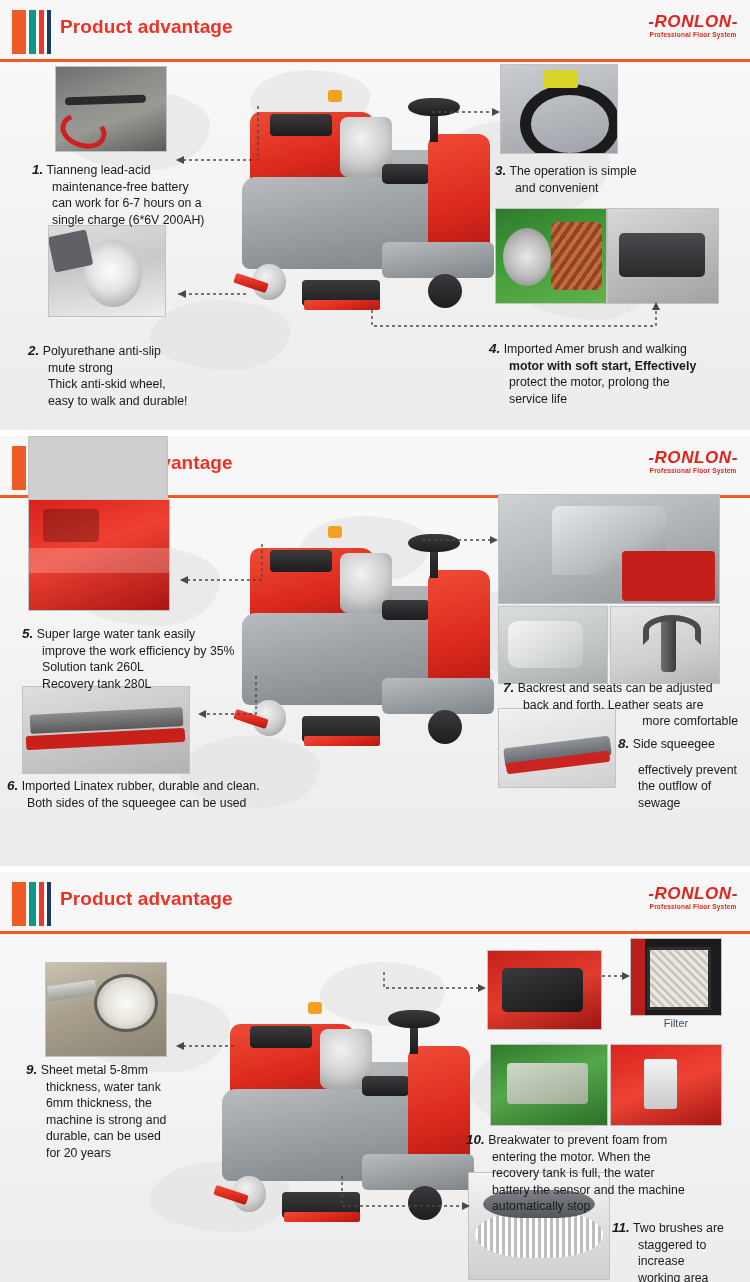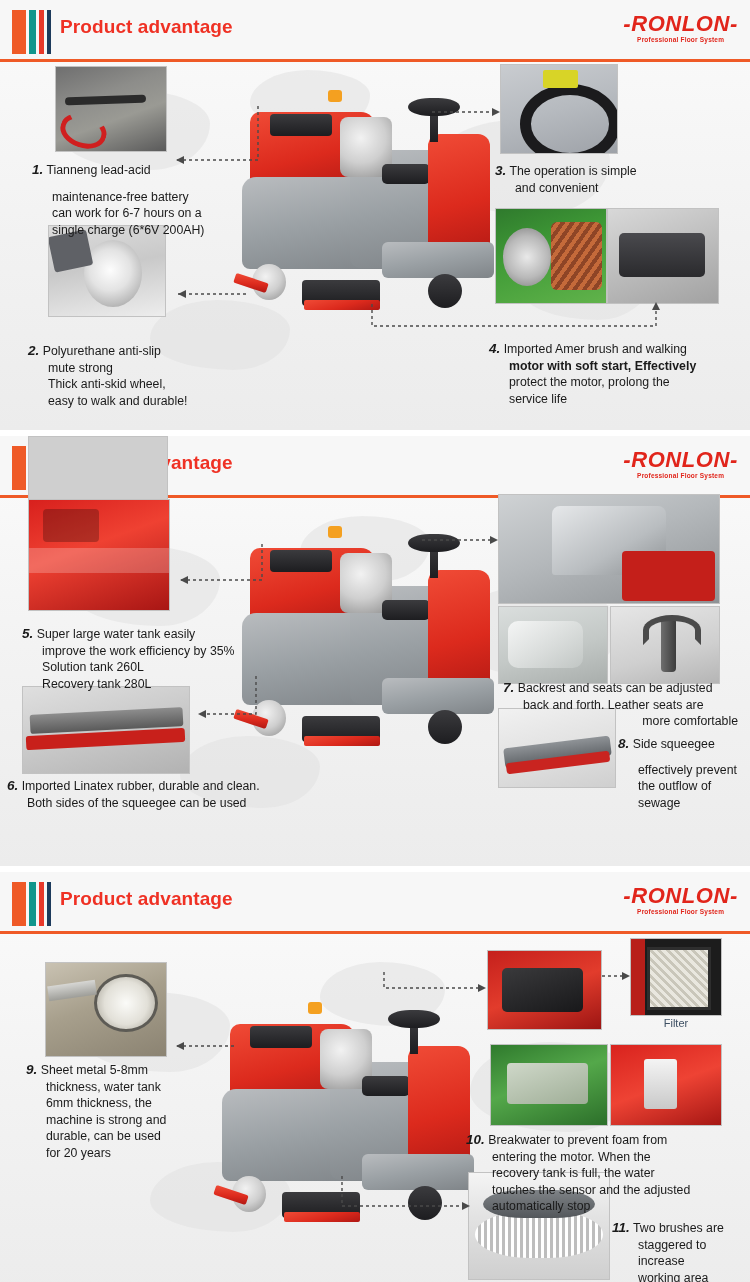--- a/index.html
+++ b/index.html
@@ -46,21 +46,21 @@
   .bar.b2 { width: 7px;  background: #11968c; }
   .bar.b3 { width: 5px;  background: #e8392b; }
   .bar.b4 { width: 4px;  background: #1d3b5c; }
   .hdr-title {
     position: absolute; left: 60px; top: 16px;
     font-size: 19px; font-weight: bold; color: #ef3124;
     letter-spacing: .1px;
   }
   .logo { position: absolute; right: 12px; top: 13px; text-align: center; }
   .logo-main {
-    font-size: 22px; font-weight: bold; color: #e1251b;
+    font-size: 17px; font-weight: bold; color: #e1251b;
     font-style: italic; letter-spacing: .6px; line-height: 1;
   }
   .logo-sub {
     font-size: 6.5px; font-weight: bold; color: #e1251b;
     letter-spacing: .2px; margin-top: 2px; line-height: 1;
   }
 
   
   .photo {
     position: absolute;
@@ -323,21 +323,21 @@
         <polyline points="2,4 2,26 286,26 286,10" fill="none" stroke="#4a4a4a" stroke-width="1.4" stroke-dasharray="3,3"></polyline>
         <polygon points="286,2 282,10 290,10" fill="#4a4a4a"></polygon>
       </svg>
     </div>
 
     <div class="callout" style="left:32px; top:162px; width:215px;">
       <div class="co-body co-hang">
         <span class="co-num">1.</span>
         <span class="co-text">Tianneng lead-acid</span>
       </div>
-      <div class="co-body" style="padding-left:20px;margin-top:10px;">maintenance-free battery</div>
+      <div class="co-body" style="padding-left:20px;">maintenance-free battery</div>
       <div class="co-body" style="padding-left:20px;">can work for  6-7  hours on a</div>
       <div class="co-body" style="padding-left:20px;">single charge (6*6V 200AH)</div>
     </div>
 
     <div class="callout" style="left:28px; top:343px; width:220px;">
       <div class="co-body co-hang">
         <span class="co-num">2.</span>
         <span class="co-text">Polyurethane anti-slip</span>
       </div>
       <div class="co-body" style="padding-left:20px;">mute strong</div>
@@ -585,21 +585,21 @@
       <div class="co-body" style="padding-left:20px;">for 20 years</div>
     </div>
 
     <div class="callout" style="left:466px; top:260px; width:282px;">
       <div class="co-body" style="padding-left:26px; text-indent:-26px;">
         <span class="co-num">10.</span>
         <span class="co-text">Breakwater to prevent foam from</span>
       </div>
       <div class="co-body" style="padding-left:26px;">entering the motor. When the</div>
       <div class="co-body" style="padding-left:26px;">recovery tank is full, the water</div>
-      <div class="co-body" style="padding-left:26px;">touches the sensor and the adjusted</div>
+      <div class="co-body" style="padding-left:26px;">battery the sensor and the machine</div>
       <div class="co-body" style="padding-left:26px;">automatically stop</div>
     </div>
 
     <div class="callout" style="left:612px; top:348px; width:135px;">
       <div class="co-body" style="padding-left:26px; text-indent:-26px;">
         <span class="co-num">11.</span>
         <span class="co-text">Two brushes are</span>
       </div>
       <div class="co-body" style="padding-left:26px;">staggered to</div>
       <div class="co-body" style="padding-left:26px;">increase</div>

